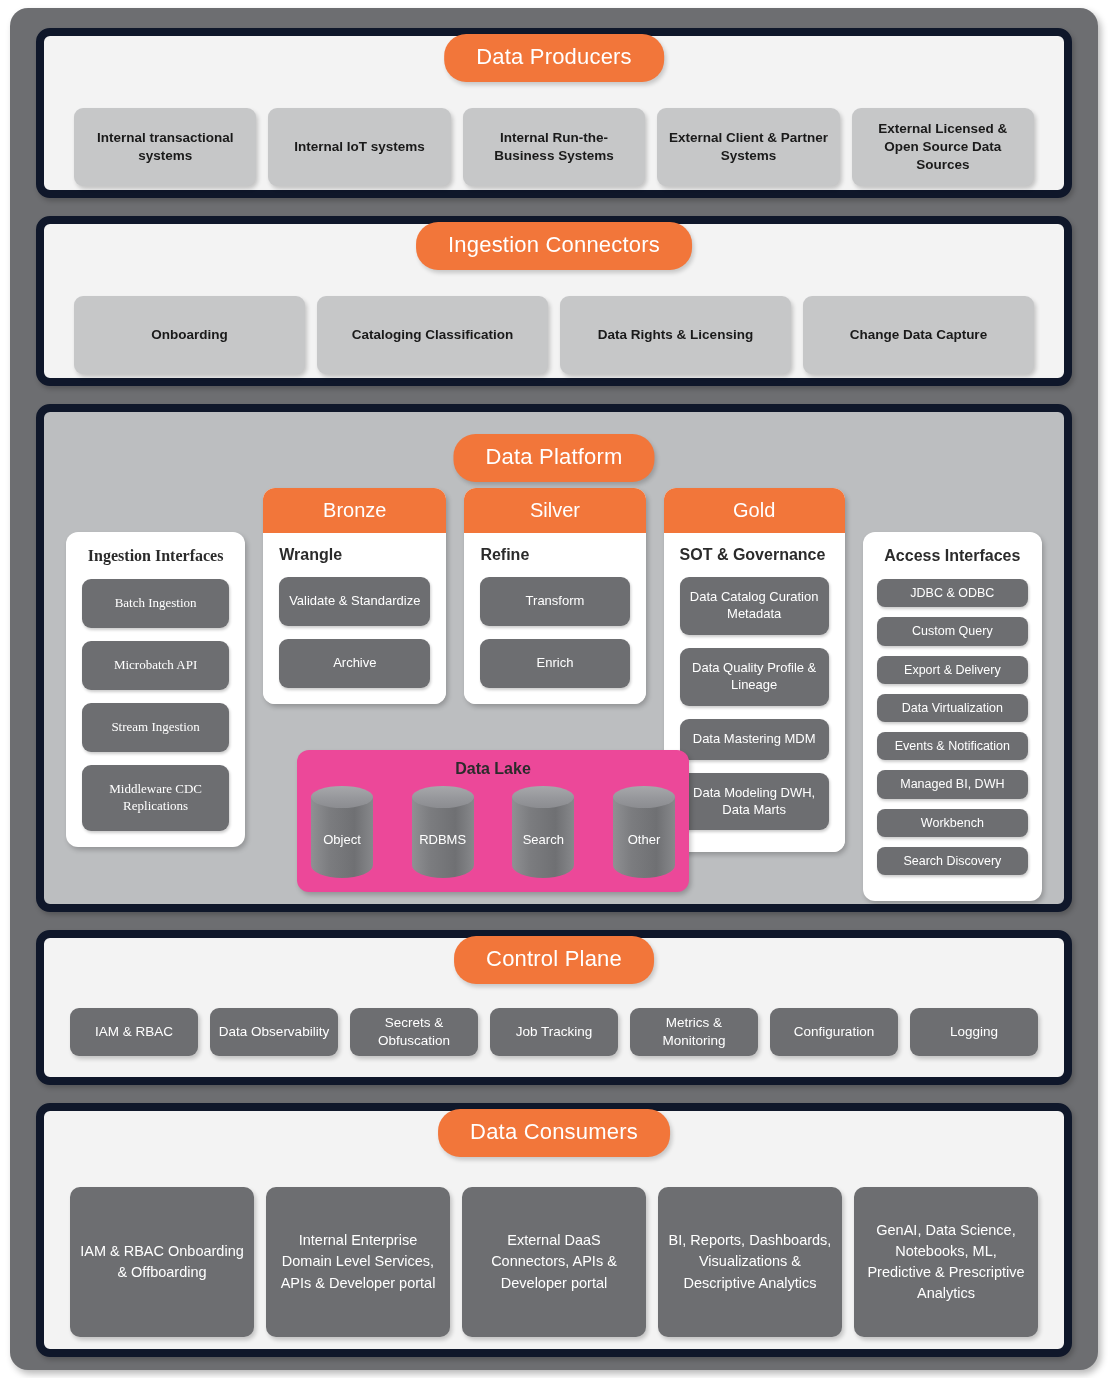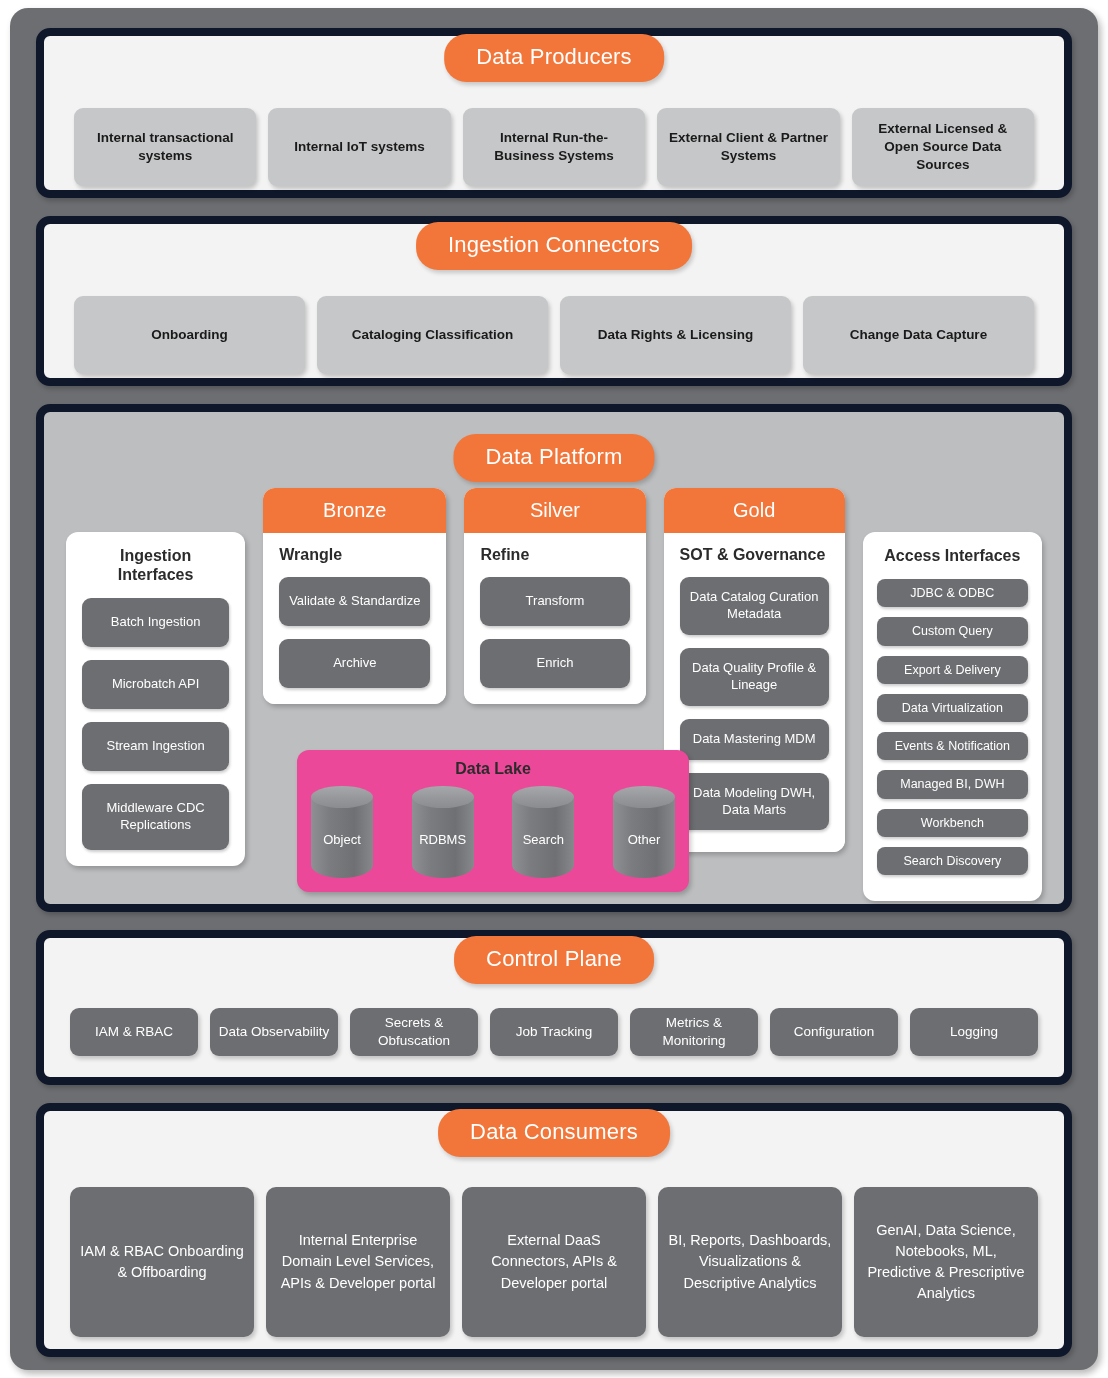--- a/index.html
+++ b/index.html
@@ -111,21 +111,21 @@
     display: flex;
     align-items: flex-start;
     padding: 0 22px;
     gap: 18px;
   }
 
   .col {
     display: flex;
     flex-direction: column;
   }
-  .col.ingest   { width: 184px; }
+  .col.ingest   { width: 184px; font-family: Liberation Serif, serif; }
   .col.bronze   { width: 188px; }
   .col.silver   { width: 186px; }
   .col.gold     { width: 186px; }
   .col.access   { width: 184px; }
 
   
   .wcard {
     background: #ffffff;
     border-radius: 12px;
     box-sizing: border-box;

